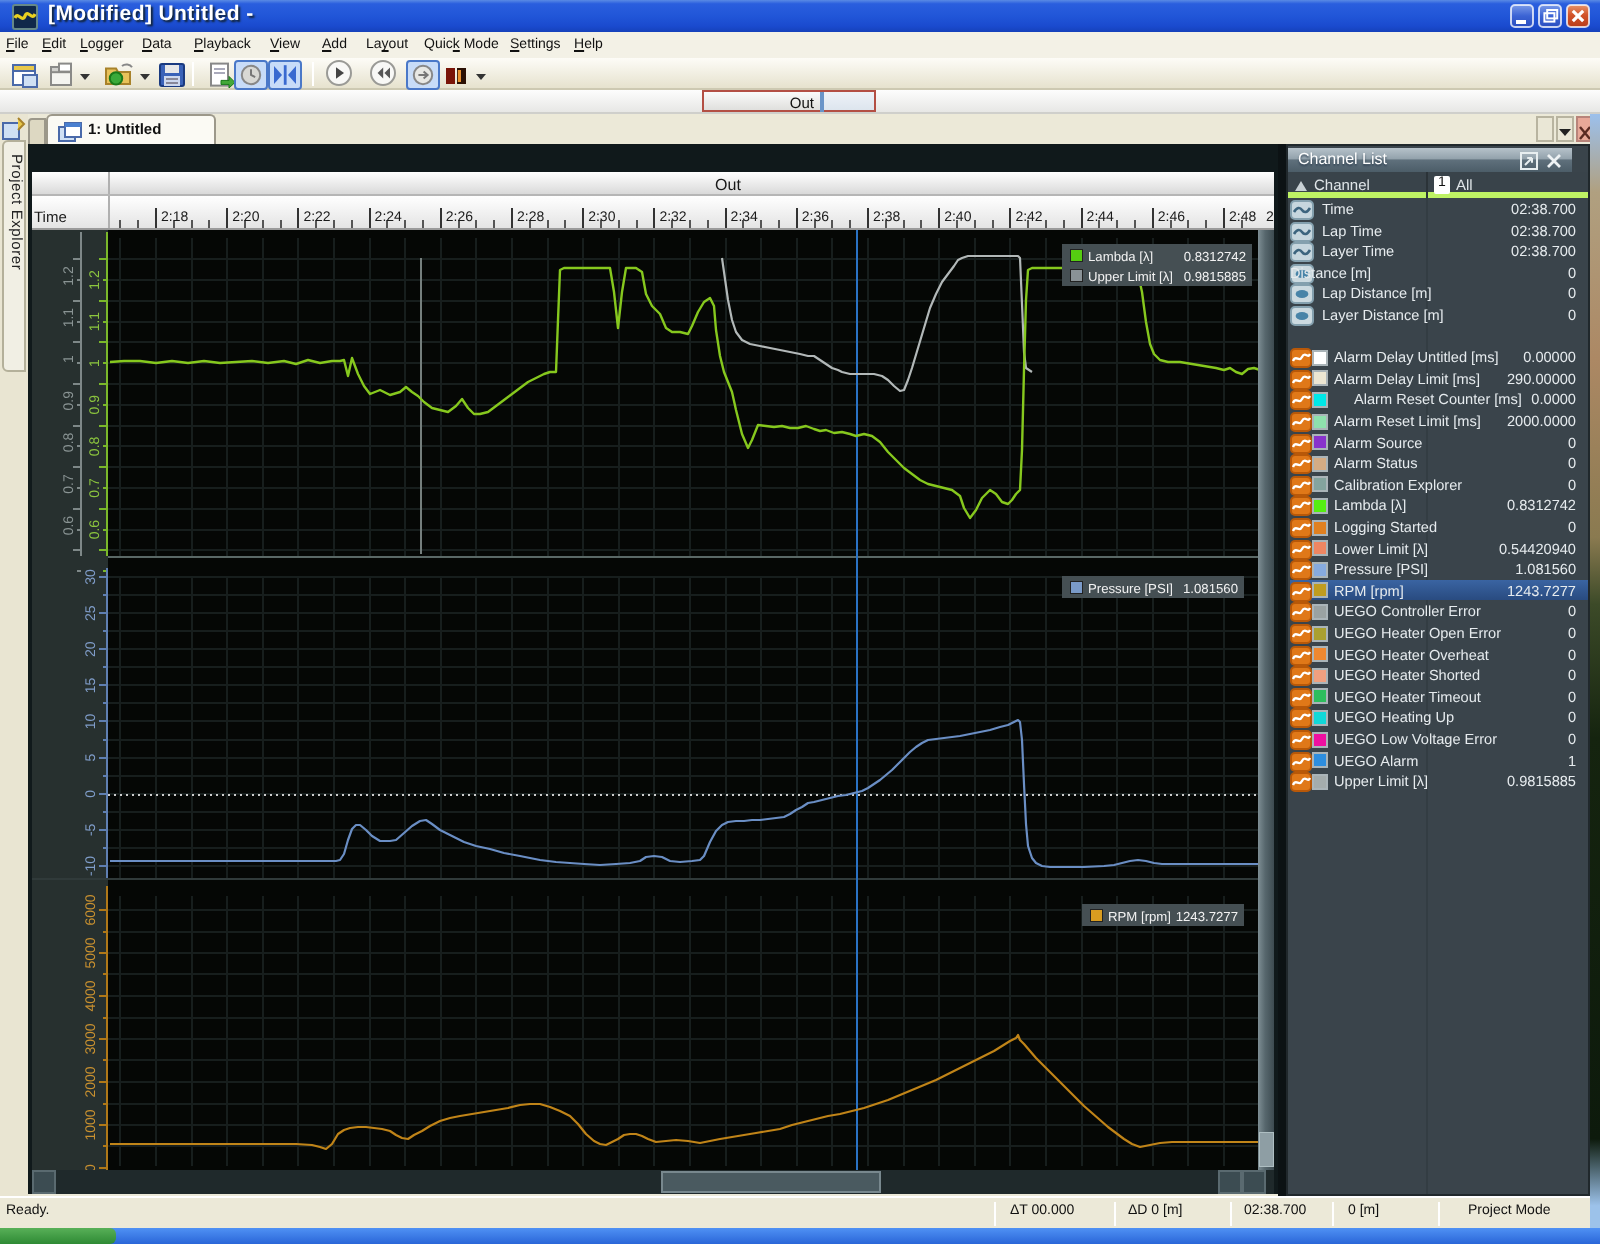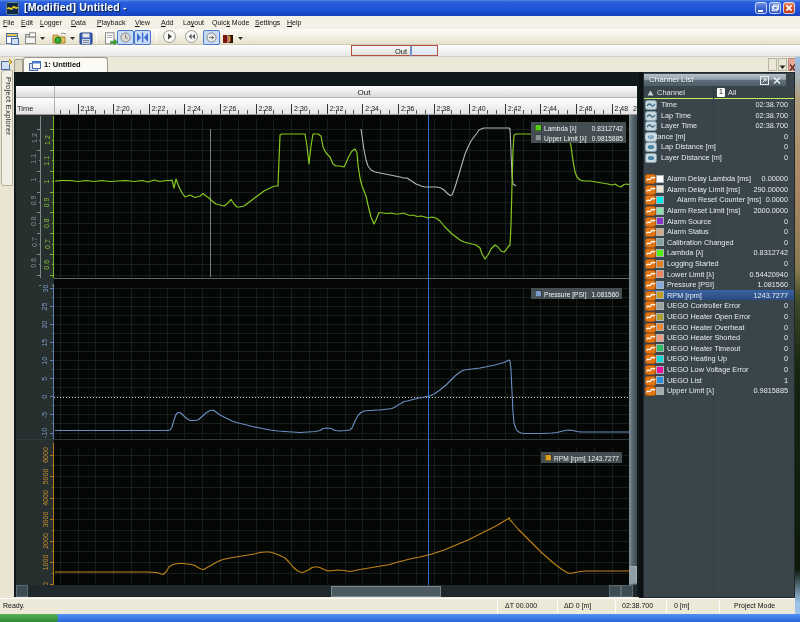--- a/index.html
+++ b/index.html
@@ -16,21 +16,21 @@
 .tab{position:absolute;left:23px;top:0px;width:85px;height:15px;background:#fbfaf4;border:1px solid #9c988a;border-bottom:none;border-radius:3px 3px 0 0;font-size:7.5px;font-weight:bold;color:#111}
 .tabpart{position:absolute;left:14px;top:2px;width:9px;height:13px;background:#ddd8c2;border:1px solid #9c988a;border-bottom:none;border-radius:2px 0 0 0}
 .projstrip{left:0;top:57px;width:14px;height:541px;background:#e9e5d2}
 .projtab{position:absolute;left:1px;top:13px;width:12px;height:116px;background:#f1efe4;border:1px solid #b4b09a;border-radius:3px 0 0 3px}
 .projtxt{position:absolute;left:2px;top:6px;font-size:7.5px;color:#222;writing-mode:vertical-rl;letter-spacing:0.3px}
 .trace{left:14px;top:72px;width:625px;height:525px;background:#10191b}
 .ttl{position:absolute;left:2px;top:2px;width:621px;height:12px;background:linear-gradient(#b6c2ca 0%,#93a2ac 45%,#5f707c 50%,#4c5d68 100%);color:#fff;font-size:8px}
 .ttl span{position:absolute;left:5px;top:1px;text-shadow:0 1px 1px #345}
 .chpanel{left:643px;top:72px;width:152px;height:526px;background:#3a444b;border:1px solid #20282c}
 .chpanel .ttl{width:142px;left:0px;top:1px}
-.chhdr{position:absolute;left:0;top:13px;width:150px;height:13px;background:#39434a;border-bottom:1px solid #bef264;color:#dfe5e8;font-size:7.5px}
+.chhdr{position:absolute;left:0;top:13px;width:150px;height:13px;background:#39434a;border-bottom:3px solid #bef264;color:#dfe5e8;font-size:7.5px}
 .crow{position:absolute;left:1px;width:149px;height:10.6px;font-size:7.3px;color:#e6ebee}
 .crow .sw{position:absolute;left:11px;top:1.5px;width:8px;height:8px;border:1px solid #aab4b8}
 .cname{position:absolute;top:1px;white-space:nowrap}
 .cval{position:absolute;right:6px;top:1px}
 .statusbar{left:0;top:598px;width:795px;height:16px;background:#ece9d8;border-top:1px solid #fff;font-size:7px;color:#111}
 .statusbar .sep{position:absolute;top:2px;width:1px;height:12px;background:#bcb8a4;border-right:1px solid #fff}
 .taskbar{left:0;top:614px;width:800px;height:8px;background:linear-gradient(#4f91f4,#2a66d8)}
 .startbtn{position:absolute;left:0;top:0;width:58px;height:8px;background:linear-gradient(#58b058,#2e8a34);border-radius:0 3px 3px 0}
 .desk{left:795px;top:57px;width:5px;height:557px;background:linear-gradient(#9cc0ec 0%,#b0a080 7%,#ac8864 22%,#8a7a50 38%,#3c4a28 44%,#15240f 56%,#0d1a0c 92%,#9cc2ea 98%)}
 u{text-decoration:underline}
@@ -640,21 +640,21 @@
       </svg>
       <span class="cname" style="left:16px">Layer Distance [m]</span>
       <span class="cval">0</span>
     </div>
 <div class="crow" style="top:100.2px">
       <svg width="11" height="10" viewBox="0 0 11 10" style="position:absolute;left:0px;top:1px">
         <rect x="0.5" y="0.5" width="10" height="9" rx="2" fill="#e07818" stroke="#b85808"></rect>
         <path d="M1.5 6.5 C3 3, 4.5 7.5, 6 4.5 C7.5 1.5, 9 5.5, 10 3" stroke="#fff" stroke-width="1.2" fill="none"></path>
       </svg>
       <span class="sw" style="background:#ffffff"></span>
-      <span class="cname" style="left:22px">Alarm Delay Lambda [ms]</span>
+      <span class="cname" style="left:22px">Alarm Delay Untitled [ms]</span>
       <span class="cval">0.00000</span>
     </div>
 <div class="crow" style="top:110.8px">
       <svg width="11" height="10" viewBox="0 0 11 10" style="position:absolute;left:0px;top:1px">
         <rect x="0.5" y="0.5" width="10" height="9" rx="2" fill="#e07818" stroke="#b85808"></rect>
         <path d="M1.5 6.5 C3 3, 4.5 7.5, 6 4.5 C7.5 1.5, 9 5.5, 10 3" stroke="#fff" stroke-width="1.2" fill="none"></path>
       </svg>
       <span class="sw" style="background:#ece6d2"></span>
       <span class="cname" style="left:22px">Alarm Delay Limit [ms]</span>
       <span class="cval">290.00000</span>
@@ -694,21 +694,21 @@
       <span class="sw" style="background:#d4ac84"></span>
       <span class="cname" style="left:22px">Alarm Status</span>
       <span class="cval">0</span>
     </div>
 <div class="crow" style="top:163.8px">
       <svg width="11" height="10" viewBox="0 0 11 10" style="position:absolute;left:0px;top:1px">
         <rect x="0.5" y="0.5" width="10" height="9" rx="2" fill="#e07818" stroke="#b85808"></rect>
         <path d="M1.5 6.5 C3 3, 4.5 7.5, 6 4.5 C7.5 1.5, 9 5.5, 10 3" stroke="#fff" stroke-width="1.2" fill="none"></path>
       </svg>
       <span class="sw" style="background:#84a49e"></span>
-      <span class="cname" style="left:22px">Calibration Changed</span>
+      <span class="cname" style="left:22px">Calibration Explorer</span>
       <span class="cval">0</span>
     </div>
 <div class="crow" style="top:174.4px">
       <svg width="11" height="10" viewBox="0 0 11 10" style="position:absolute;left:0px;top:1px">
         <rect x="0.5" y="0.5" width="10" height="9" rx="2" fill="#e07818" stroke="#b85808"></rect>
         <path d="M1.5 6.5 C3 3, 4.5 7.5, 6 4.5 C7.5 1.5, 9 5.5, 10 3" stroke="#fff" stroke-width="1.2" fill="none"></path>
       </svg>
       <span class="sw" style="background:#55ee11"></span>
       <span class="cname" style="left:22px">Lambda [λ]</span>
       <span class="cval">0.8312742</span>
@@ -811,21 +811,21 @@
       <span class="sw" style="background:#ee10a0"></span>
       <span class="cname" style="left:22px">UEGO Low Voltage Error</span>
       <span class="cval">0</span>
     </div>
 <div class="crow" style="top:301.6px">
       <svg width="11" height="10" viewBox="0 0 11 10" style="position:absolute;left:0px;top:1px">
         <rect x="0.5" y="0.5" width="10" height="9" rx="2" fill="#e07818" stroke="#b85808"></rect>
         <path d="M1.5 6.5 C3 3, 4.5 7.5, 6 4.5 C7.5 1.5, 9 5.5, 10 3" stroke="#fff" stroke-width="1.2" fill="none"></path>
       </svg>
       <span class="sw" style="background:#2e8ede"></span>
-      <span class="cname" style="left:22px">UEGO List</span>
+      <span class="cname" style="left:22px">UEGO Alarm</span>
       <span class="cval">1</span>
     </div>
 <div class="crow" style="top:312.2px">
       <svg width="11" height="10" viewBox="0 0 11 10" style="position:absolute;left:0px;top:1px">
         <rect x="0.5" y="0.5" width="10" height="9" rx="2" fill="#e07818" stroke="#b85808"></rect>
         <path d="M1.5 6.5 C3 3, 4.5 7.5, 6 4.5 C7.5 1.5, 9 5.5, 10 3" stroke="#fff" stroke-width="1.2" fill="none"></path>
       </svg>
       <span class="sw" style="background:#a4acac"></span>
       <span class="cname" style="left:22px">Upper Limit [λ]</span>
       <span class="cval">0.9815885</span>

